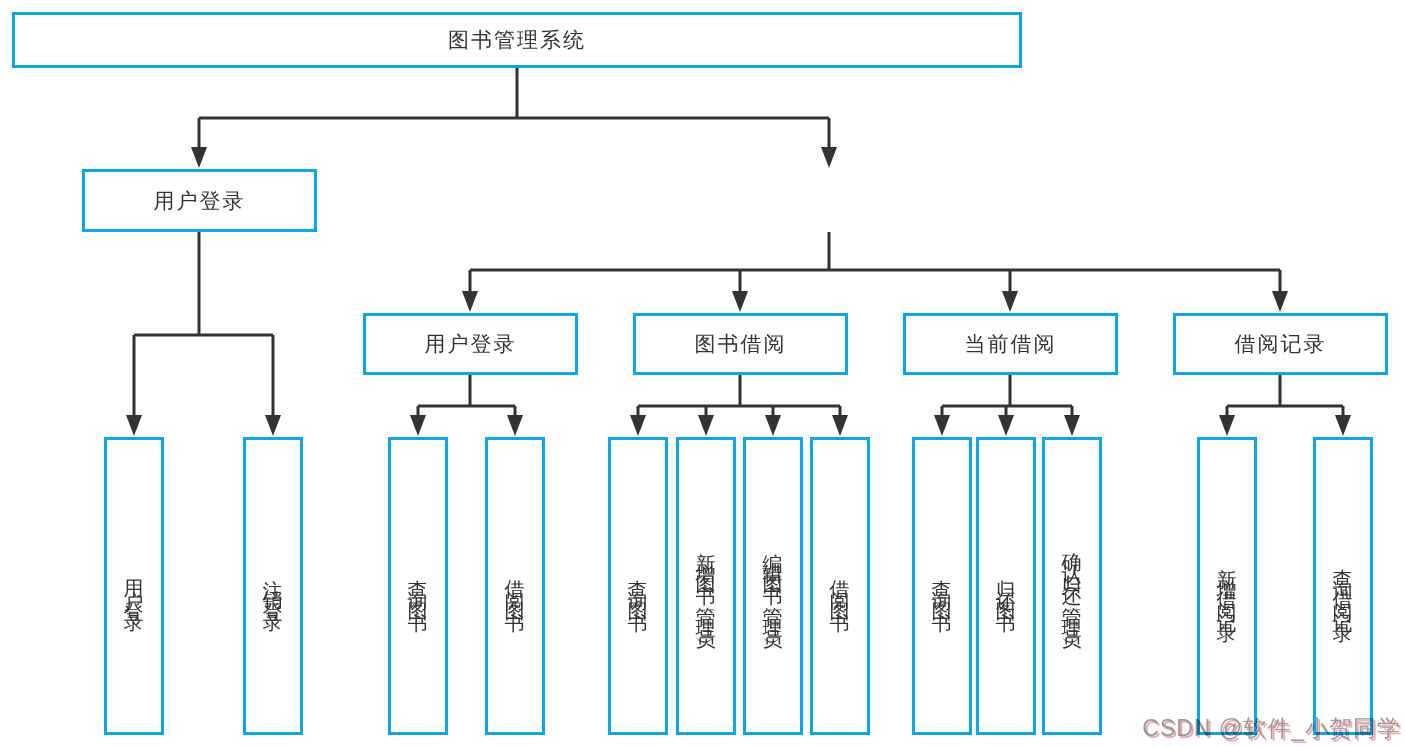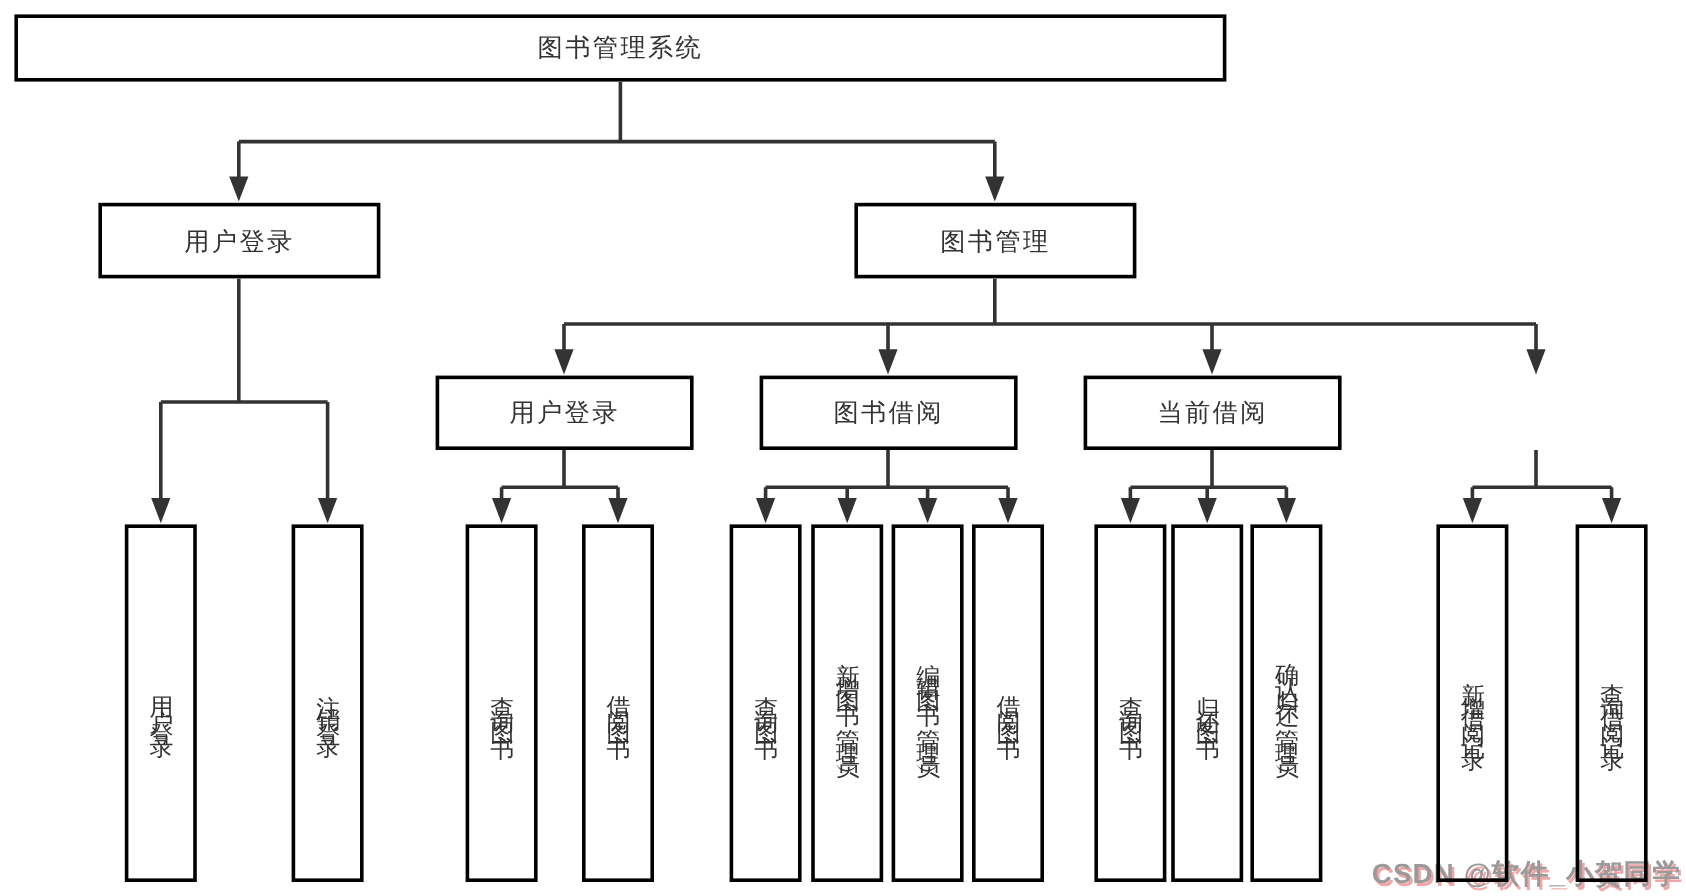--- a/index.html
+++ b/index.html
@@ -4,33 +4,33 @@
 <style>
   html,body{margin:0;padding:0;background:#ffffff;}
   .stage{
     position:relative;width:1405px;height:747px;background:#ffffff;
     font-family:"Liberation Sans","DejaVu Sans",sans-serif;overflow:hidden;
   }
   .edges{position:absolute;left:0;top:0;width:1405px;height:747px;}
   .edges path{stroke:#333333;stroke-width:3;fill:none;}
   .edges polygon{fill:#333333;stroke:none;}
   .node{
-    position:absolute;box-sizing:border-box;border:3px solid #000000;background:#ffffff;
+    position:absolute;box-sizing:border-box;border:3px solid #0ea5e9;background:#ffffff;
     display:flex;align-items:center;justify-content:center;color:#333333;
   }
   .hnode{font-size:21px;letter-spacing:2px;}
   .vnode{width:60px;height:298px;font-size:20px;}
   .vnode .vtxt{
     writing-mode:vertical-rl;text-orientation:mixed;
     letter-spacing:11px;line-height:1;white-space:nowrap;
   }
   .watermark{
     position:absolute;top:713px;right:4px;white-space:nowrap;
     font-size:23px;letter-spacing:1px;color:#9a9a9a;
-    text-shadow:2px 2px 0 #f0a6a6;mix-blend-mode:multiply;font-weight:bold;
+    text-shadow:2px 2px 0 #f0a6a6;mix-blend-mode:multiply;
   }
 </style>
 </head>
 <body>
 
 <div class="stage">
 
   <svg class="edges" viewBox="0 0 1405 747" xmlns="http://www.w3.org/2000/svg">
     <g>
       <path d="M517 68 V118 M199 118 H829 M199 118 V150 M829 118 V150"></path>
@@ -74,32 +74,32 @@
     </g>
   </svg>
 
   <div class="node hnode" style="left:12px;top:12px;width:1010px;height:56px">
     <span>图书管理系统</span>
   </div>
 
   <div class="node hnode" style="left:82px;top:169px;width:235px;height:63px">
     <span>用户登录</span>
   </div>
-  <div class="node hnode" style="left:712px;top:169px;width:235px;height:63px">
-    <span>图书管理</span>
-  </div>
 
   <div class="node hnode" style="left:363px;top:313px;width:215px;height:62px">
     <span>用户登录</span>
   </div>
   <div class="node hnode" style="left:903px;top:313px;width:215px;height:62px">
     <span>当前借阅</span>
   </div>
   <div class="node hnode" style="left:633px;top:313px;width:215px;height:62px">
     <span>图书借阅</span>
+  </div>
+  <div class="node hnode" style="left:1173px;top:313px;width:215px;height:62px">
+    <span>借阅记录</span>
   </div>
 
   <div class="node vnode" style="left:104px;top:437px">
     <span class="vtxt">用户登录</span>
   </div>
   <div class="node vnode" style="left:243px;top:437px">
     <span class="vtxt">注销登录</span>
   </div>
 
   <div class="node vnode" style="left:388px;top:437px">

